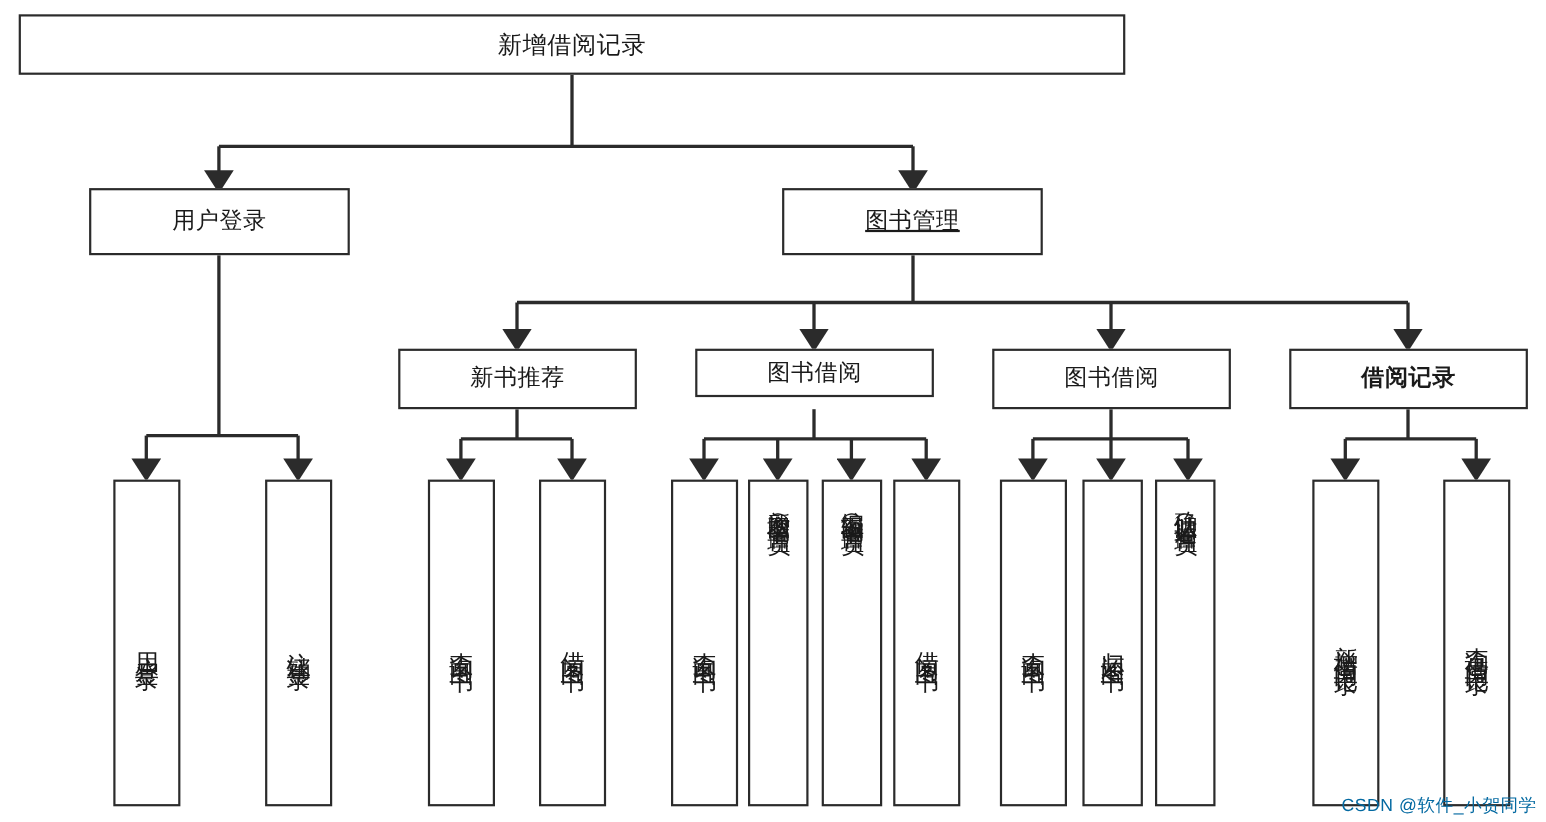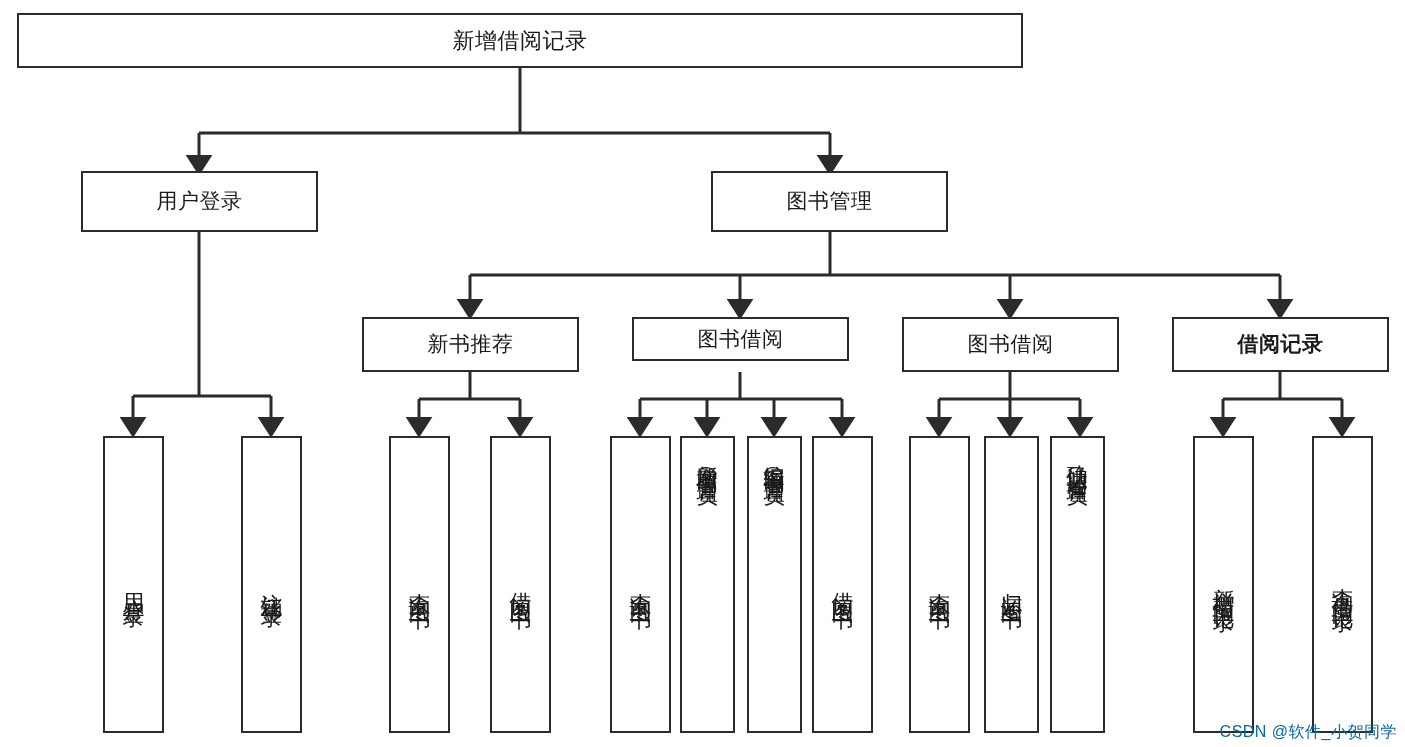--- a/index.html
+++ b/index.html
@@ -128,21 +128,21 @@
     </g>
   </svg>
 
   <div class="node h root" style="left:17px; top:13px; width:1006px; height:55px;">
     <span class="lbl">新增借阅记录</span>
   </div>
 
   <div class="node h" style="left:81px; top:171px; width:237px; height:61px;">
     <span class="lbl">用户登录</span>
   </div>
-  <div class="node h" style="left:711px; top:171px; width:237px; height:61px;">
+  <div class="node h" style="left:711px; top:171px; width:237px; height:61px;text-decoration:underline;">
     <span class="lbl">图书管理</span>
   </div>
 
   <div class="node h" style="left:362px; top:317px; width:217px; height:55px;">
     <span class="lbl">新书推荐</span>
   </div>
   <div class="node h" style="left:632px; top:317px; width:217px; height:44px;">
     <span class="lbl">图书借阅</span>
   </div>
   <div class="node h" style="left:902px; top:317px; width:217px; height:55px;">

